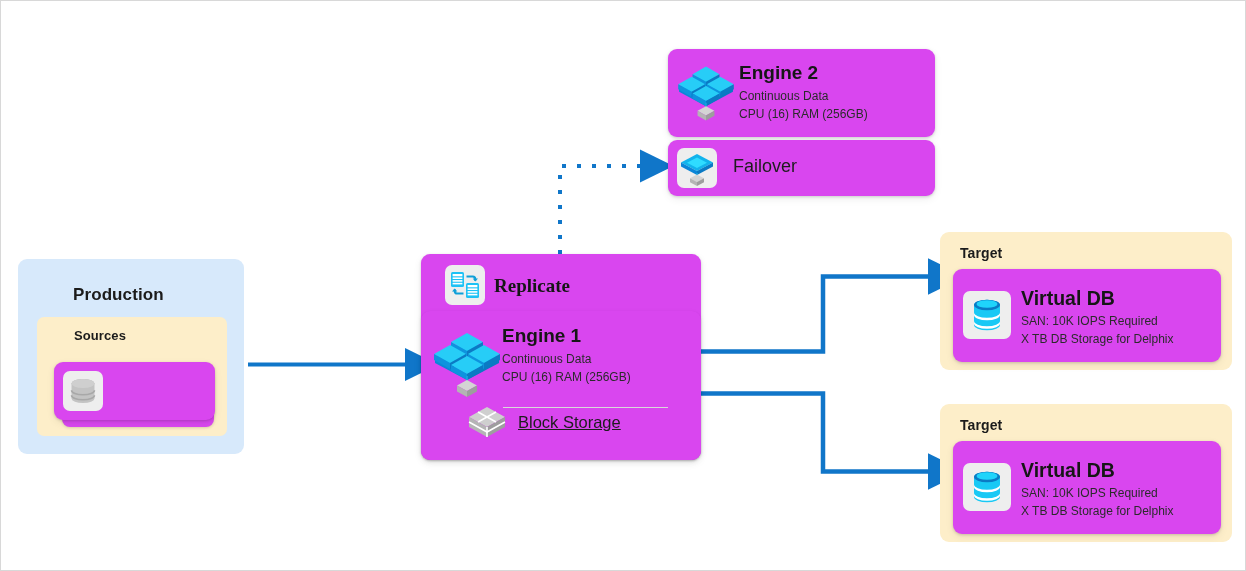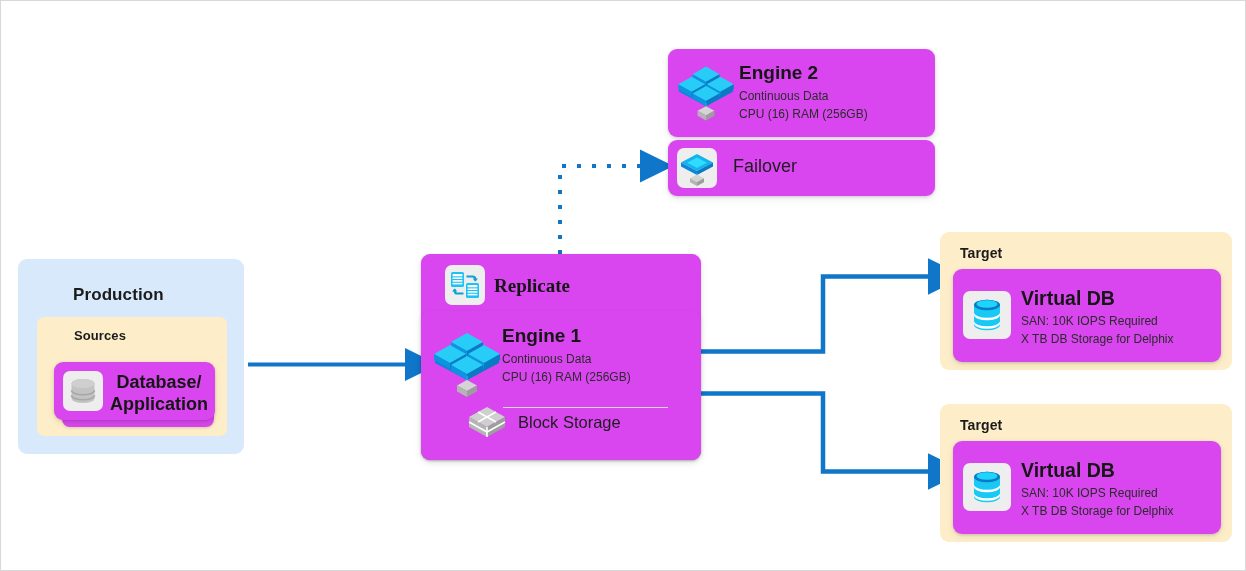--- a/index.html
+++ b/index.html
@@ -98,24 +98,20 @@
 
   <div class="card" style="left:53px;top:361px;width:161px;height:58px;">
     <div class="icon-tile" style="left:9px;top:9px;width:40px;height:40px;">
       <svg width="40" height="40" viewBox="0 0 40 40">
         <ellipse cx="20" cy="12.5" rx="11.5" ry="4.6" fill="#b9b9b9"></ellipse>
         <path d="M8.5 12.5 v15 a11.5 4.6 0 0 0 23 0 v-15 z" fill="#c3c3c3"></path>
         <ellipse cx="20" cy="12.5" rx="11.5" ry="4.6" fill="#cfcfcf"></ellipse>
         <path d="M8.5 19.2 a11.5 4.6 0 0 0 23 0" fill="none" stroke="#a8a8a8" stroke-width="1.5"></path>
         <path d="M8.5 24.2 a11.5 4.6 0 0 0 23 0" fill="none" stroke="#a8a8a8" stroke-width="1.5"></path>
       </svg>
-    </div>
-    <div class="title-md" style="position:absolute;left:56px;top:10px;">
-      <span>Database/</span><br>
-      <span>Application</span>
     </div>
   </div>
 
   <div class="card" style="left:420px;top:253px;width:280px;height:206px;"></div>
 
   <div class="icon-tile" style="left:444px;top:264px;width:40px;height:40px;">
     <svg width="40" height="40" viewBox="0 0 40 40">
       <rect x="6" y="7" width="13" height="15" rx="1.5" fill="#1dc2f5"></rect>
       <rect x="7.6" y="9" width="9.8" height="2.3" fill="#ffffff"></rect>
       <rect x="7.6" y="12.4" width="9.8" height="1.6" fill="#ffffff"></rect>
@@ -172,21 +168,21 @@
 
     <svg width="44" height="36" viewBox="0 0 44 36" class="abs" style="left:44px;top:93px;">
       <path d="M22 3 L40 13 L22 23 L4 13 Z" fill="#cfcfcf"></path>
       <path d="M4 13 L22 23 L22 33 L4 23 Z" fill="#b5b5b5"></path>
       <path d="M40 13 L22 23 L22 33 L40 23 Z" fill="#9e9e9e"></path>
       <path d="M13 8 L31 18" stroke="#ffffff" stroke-width="1.6"></path>
       <path d="M31 8 L13 18" stroke="#ffffff" stroke-width="1.6"></path>
       <path d="M22 23 L22 33" stroke="#ffffff" stroke-width="1.6"></path>
       <path d="M4 18 L22 28 L40 18" fill="none" stroke="#ffffff" stroke-width="1.6"></path>
     </svg>
-    <div class="plain" style="position:absolute;left:97px;top:102px;">Block Storage</div>
+    <div class="plain" style="position:absolute;left:97px;top:102px;text-decoration:underline;">Block Storage</div>
   </div>
 
   <div class="card" style="left:667px;top:48px;width:267px;height:88px;">
     <svg width="64" height="64" viewBox="0 0 76 76" class="abs" style="left:6px;top:10px;">
       <path d="M38 16 L70 33 L38 50 L6 33 Z" fill="#12b3ec"></path>
       <path d="M6 33 L38 50 L38 56 L6 39 Z" fill="#0b86d8"></path>
       <path d="M70 33 L38 50 L38 56 L70 39 Z" fill="#0b7ac4"></path>
       <path d="M38 9 L54 18 L38 27 L22 18 Z" fill="#27cdf7"></path>
       <path d="M22 18 L38 27 L38 33 L22 24 Z" fill="#0e93de"></path>
       <path d="M54 18 L38 27 L38 33 L54 24 Z" fill="#0b7ac4"></path>

